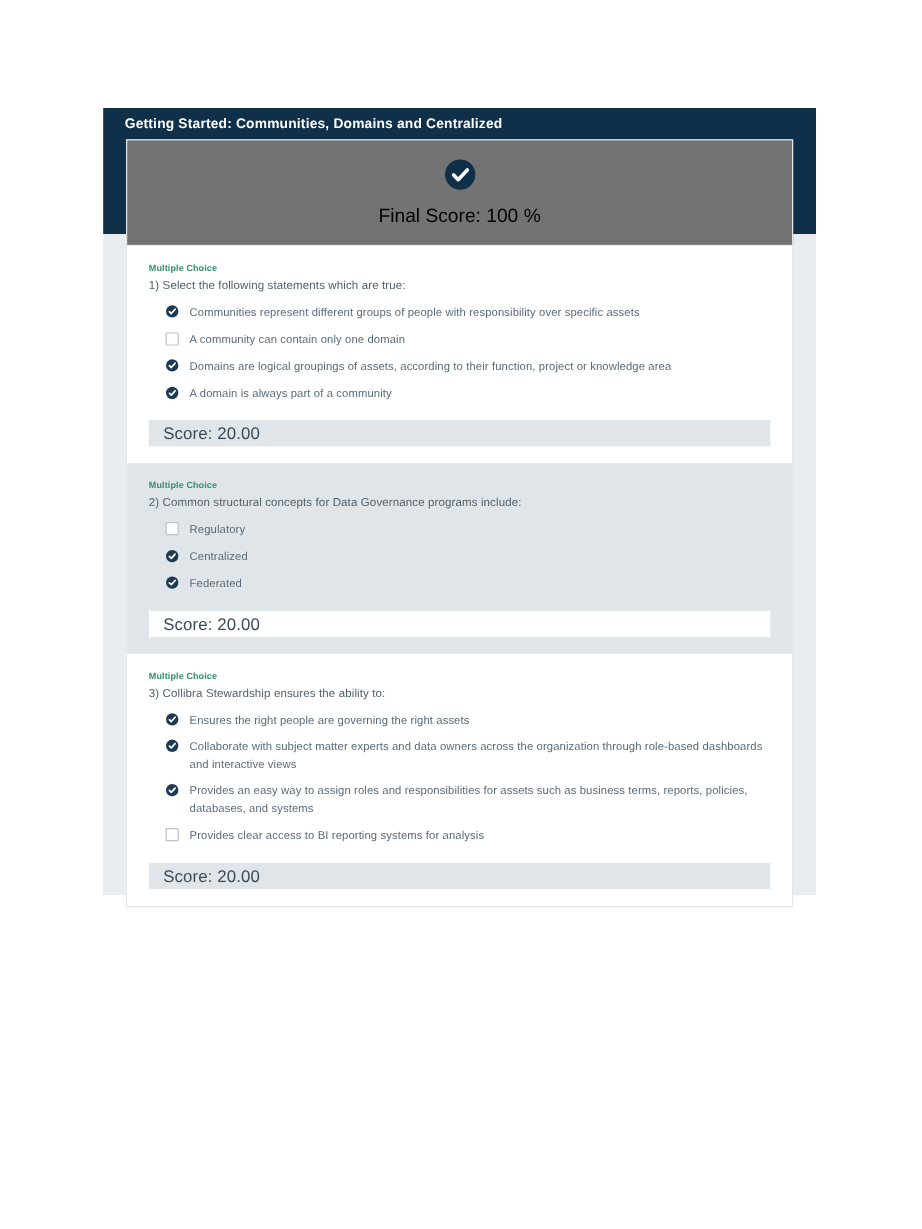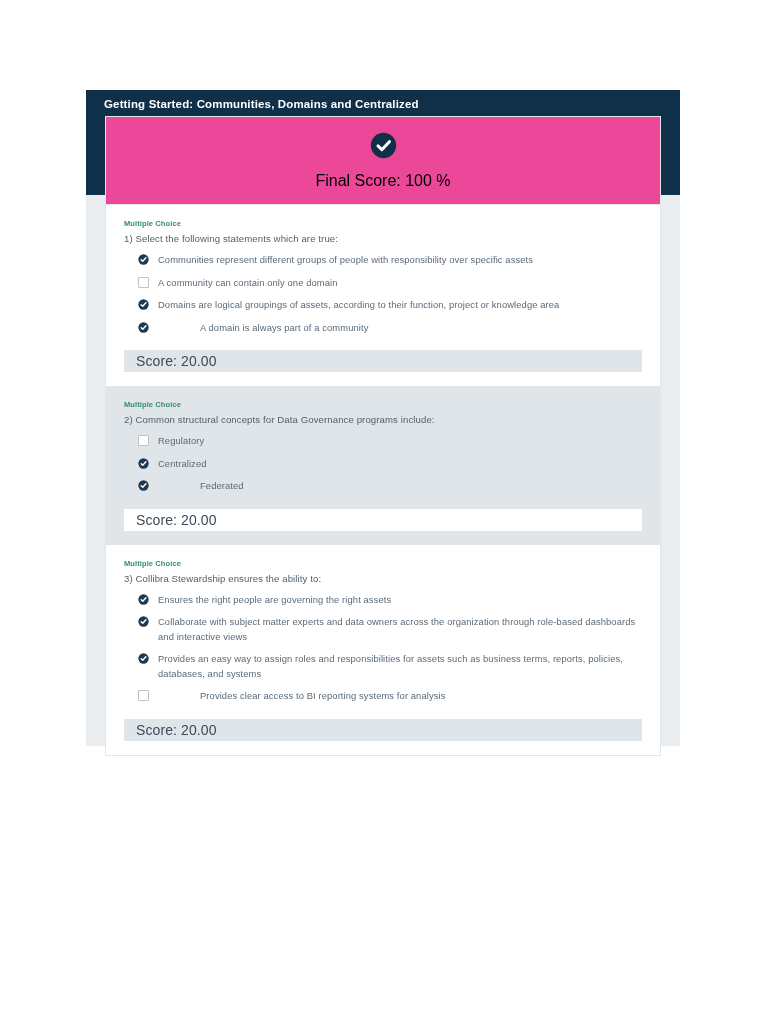--- a/index.html
+++ b/index.html
@@ -45,21 +45,21 @@
     white-space: nowrap;
   }
 
   
   #score-panel {
     position: absolute;
     left: 19px;
     top: 26px;
     width: 556px;
     height: 89px;
-    background: #ec4899;
+    background: #737373;
     border: 1px solid #e2e6e9;
     box-sizing: border-box;
     display: flex;
     flex-direction: column;
     align-items: center;
     justify-content: center;
   }
   #score-check {
     width: 27px;
     height: 27px;
@@ -105,21 +105,21 @@
     margin-bottom: 9px;
   }
 
   .options { margin: 0 0 0 14px; }
 
   .opt {
     display: flex;
     align-items: flex-start;
     margin-bottom: 8px;
   }
-  .opt:last-child { margin-bottom: 0; gap: 42px; }
+  .opt:last-child { margin-bottom: 0; }
 
   .box {
     flex: 0 0 auto;
     width: 11px;
     height: 11px;
     margin-right: 9px;
     margin-top: 1px;
   }
   .box.unchecked {
     border: 1px solid #b9c4cc;

